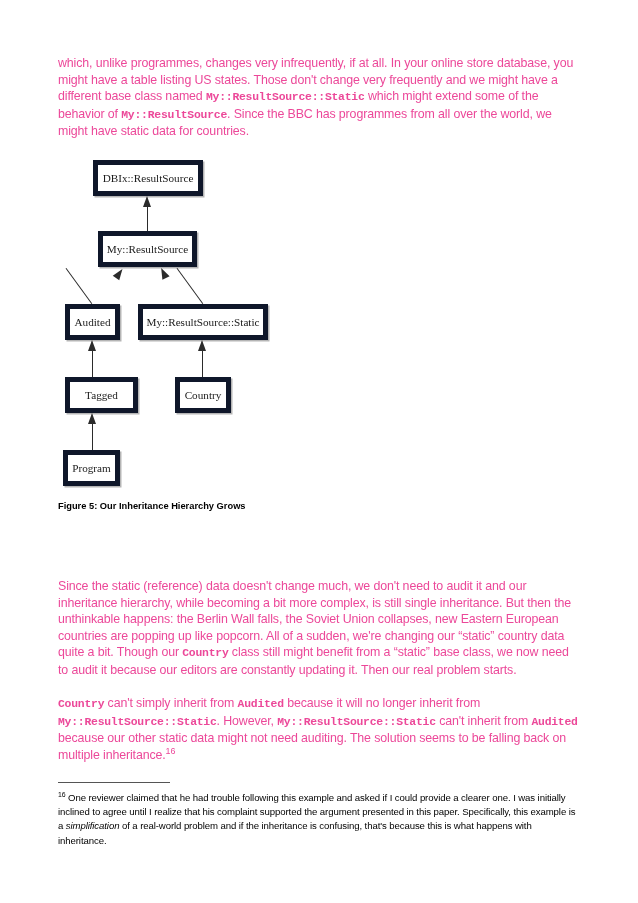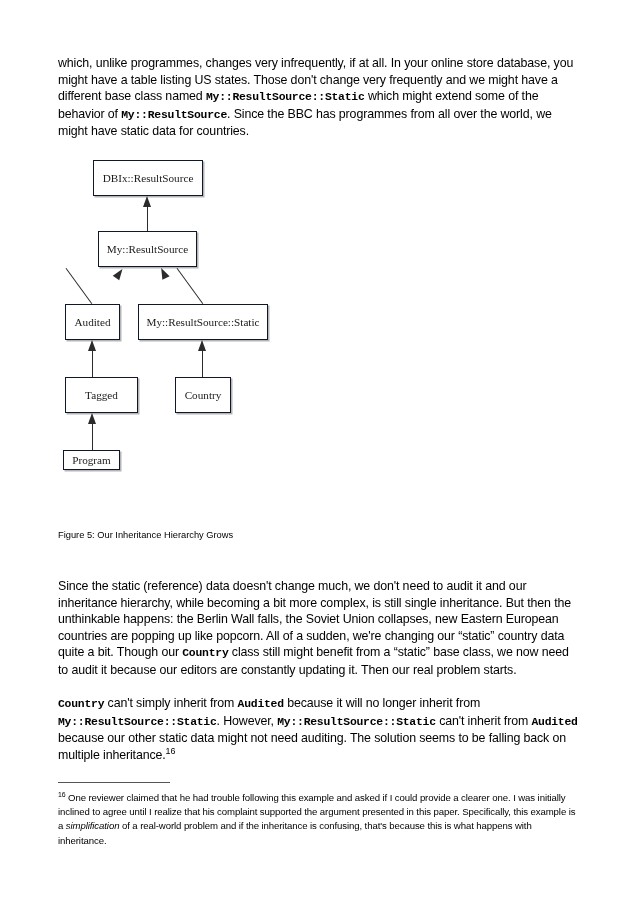--- a/index.html
+++ b/index.html
@@ -23,53 +23,53 @@
     position: absolute;
     left: 58px;
     top: 55px;
     width: 521px;
   }
   p.body-text {
     margin: 0 0 0 0;
     font-size: 12.4px;
     line-height: 16.6px;
     text-align: left;
-    color: #000000;
+    color: #ec4899;
     letter-spacing: -0.01em;
   }
   p.body-text + p.body-text {
     margin-top: 16.6px;
   }
   code, .mono {
     font-family: "Liberation Mono", "DejaVu Sans Mono", monospace;
     font-size: 11.4px;
     font-weight: bold;
     letter-spacing: -0.02em;
   }
   .figure-caption {
     position: absolute;
     left: 58px;
-    top: 529px;
+    top: 500px;
     font-size: 9.3px;
-    font-weight: normal;
+    font-weight: bold;
     line-height: 12px;
     color: #000000;
   }
   
   .diagram {
     position: absolute;
     left: 58px;
     top: 155px;
     width: 290px;
     height: 345px;
   }
   .node {
     position: absolute;
     box-sizing: border-box;
-    border: 1px solid #0f172a;
+    border: 5px solid #0f172a;
     background: #ffffff;
     font-family: "Liberation Serif", serif;
     font-size: 11.2px;
     color: #1a1a1a;
     display: flex;
     align-items: center;
     justify-content: center;
     text-align: center;
     white-space: nowrap;
     box-shadow: 1.5px 1.5px 0 rgba(120,120,120,0.55);
@@ -158,21 +158,21 @@
     </div>
 
     <div class="node" style="left:7px; top:222px; width:73px; height:36px;">
       <span>Tagged</span>
     </div>
 
     <div class="node" style="left:117px; top:222px; width:56px; height:36px;">
       <span>Country</span>
     </div>
 
-    <div class="node" style="left:5px; top:295px; width:57px; height:20px;text-align:right;">
+    <div class="node" style="left:5px; top:295px; width:57px; height:36px;text-align:right;">
       <span>Program</span>
     </div>
 
     <div class="edge edge-v" style="left:89px; top:52px; height:24px;"></div>
     <div class="arrowhead" style="left:85.2px; top:41px;"></div>
 
     <div class="edge-diag" style="left:34px; top:148px; width:44px; transform: rotate(-126deg);"></div>
     <div class="arrowhead-rot" style="left:54px; top:112px; transform: rotate(36deg);"></div>
 
     <div class="edge-diag" style="left:145px; top:148px; width:44px; transform: rotate(-126deg) scaleX(1);"></div>

